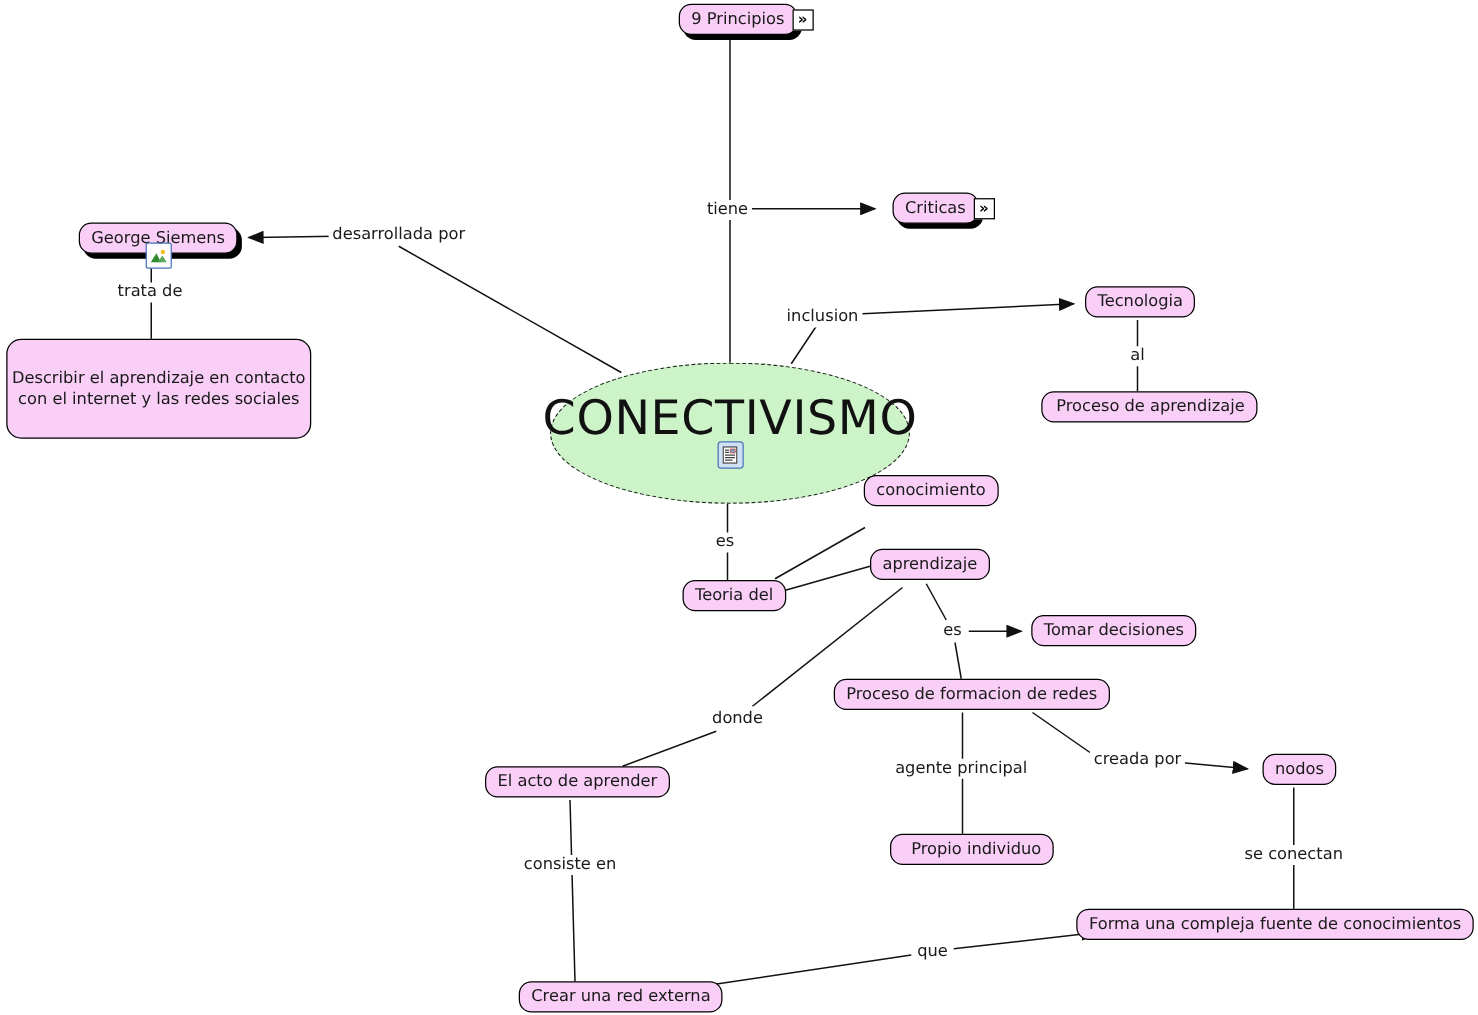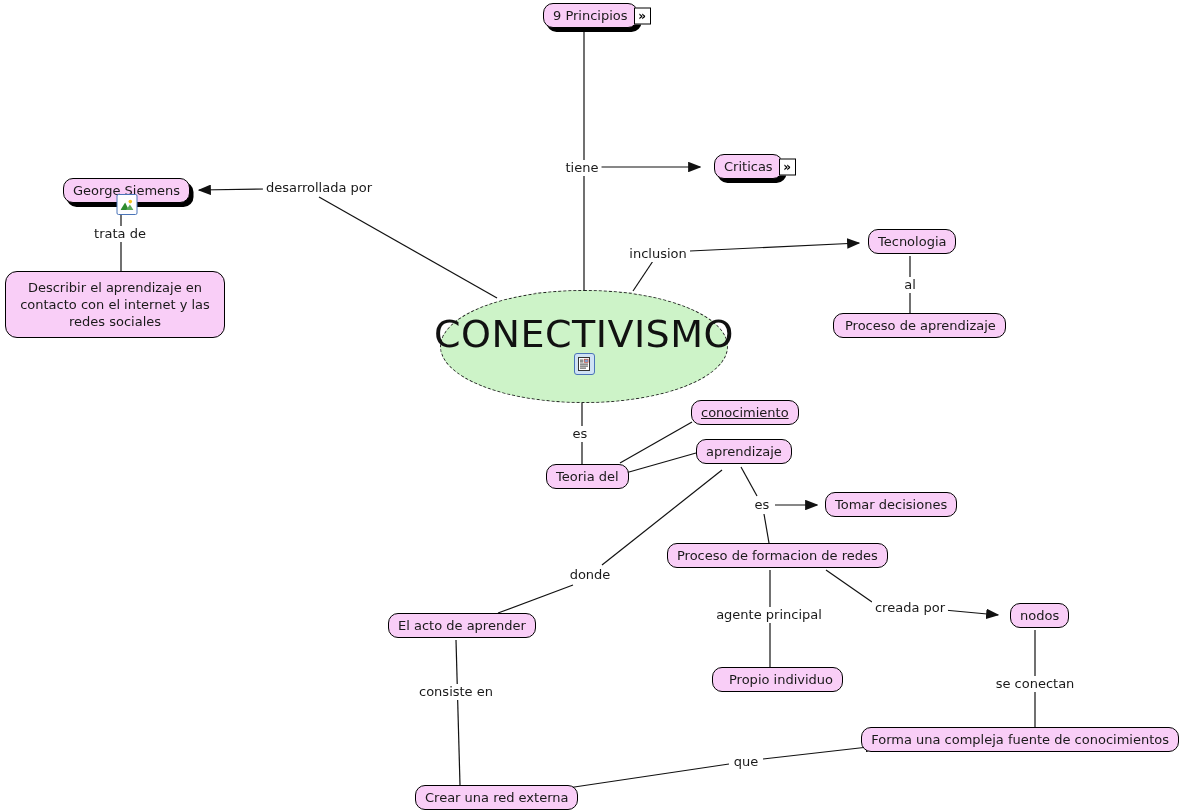--- a/index.html
+++ b/index.html
@@ -23,23 +23,23 @@
     font-size: 13px;
     line-height: 17px;
     color: var(--text, #1a1a1a);
     white-space: nowrap;
     text-align: center;
   }
   .shadowed { box-shadow: 3.5px 4px 0 var(--shadow, #000); }
 
   .concept.multiline {
     white-space: normal;
-    width: 220px;
+    width: 244px;
     box-sizing: border-box;
-    padding: 7px 3px;
+    padding: 22px 3px;
     border-radius: 12px;
   }
   .concept.anchor-right { left: auto; right: 3px; }
 
   .central {
     position: absolute;
     z-index: 3;
     left: 440px; top: 290px;
     width: 288px; height: 113px;
     box-sizing: border-box;
@@ -201,21 +201,21 @@
   </div>
 
   <div class="concept" style="left:833px;top:313px;padding-left:11px;">
     <span>Proceso de aprendizaje</span>
   </div>
 
   <div class="concept" style="left:546px;top:464px;">
     <span>Teoria del</span>
   </div>
 
-  <div class="concept" style="left:691px;top:400px;text-decoration:underline;">
+  <div class="concept" style="left:691px;top:380px;">
     <span>conocimiento</span>
   </div>
 
   <div class="concept" style="left:696px;top:439px;">
     <span>aprendizaje</span>
   </div>
 
   <div class="concept" style="left:825px;top:492px;">
     <span>Tomar decisiones</span>
   </div>

